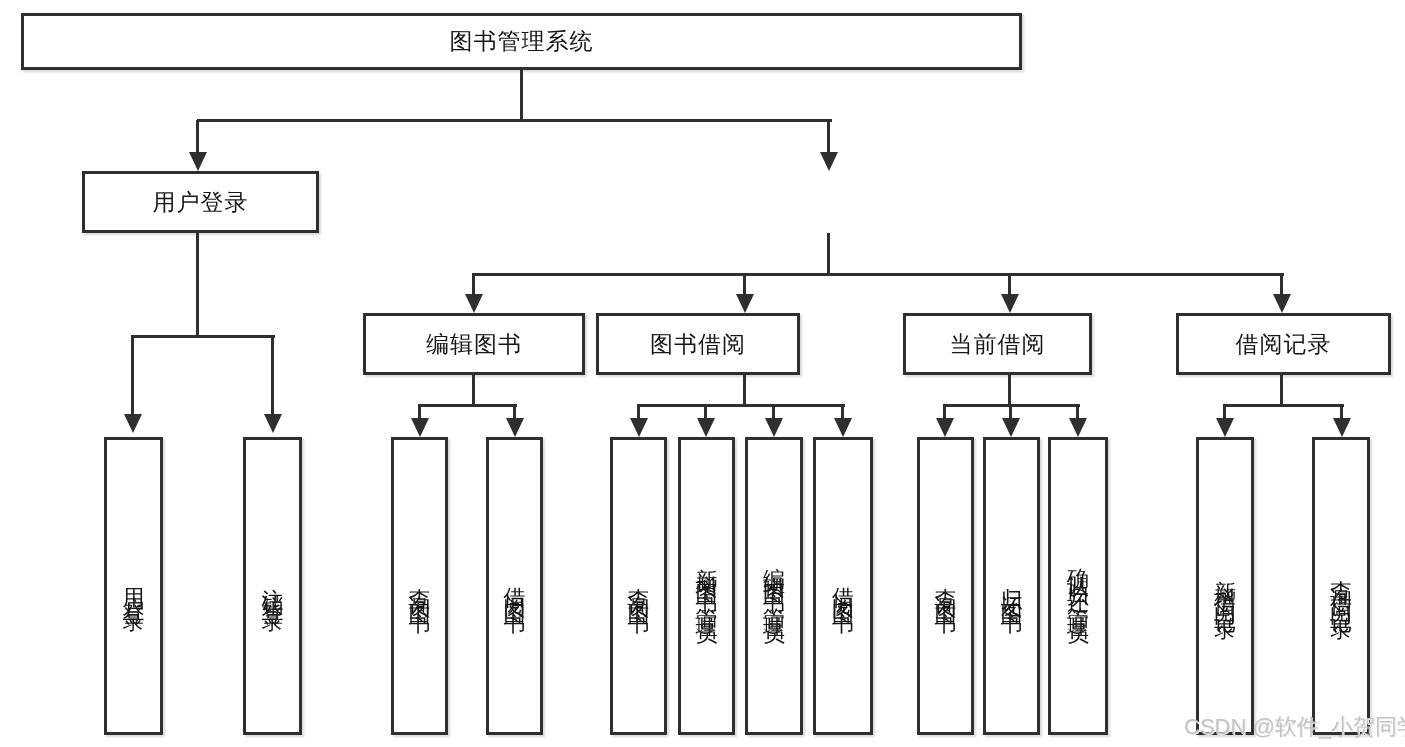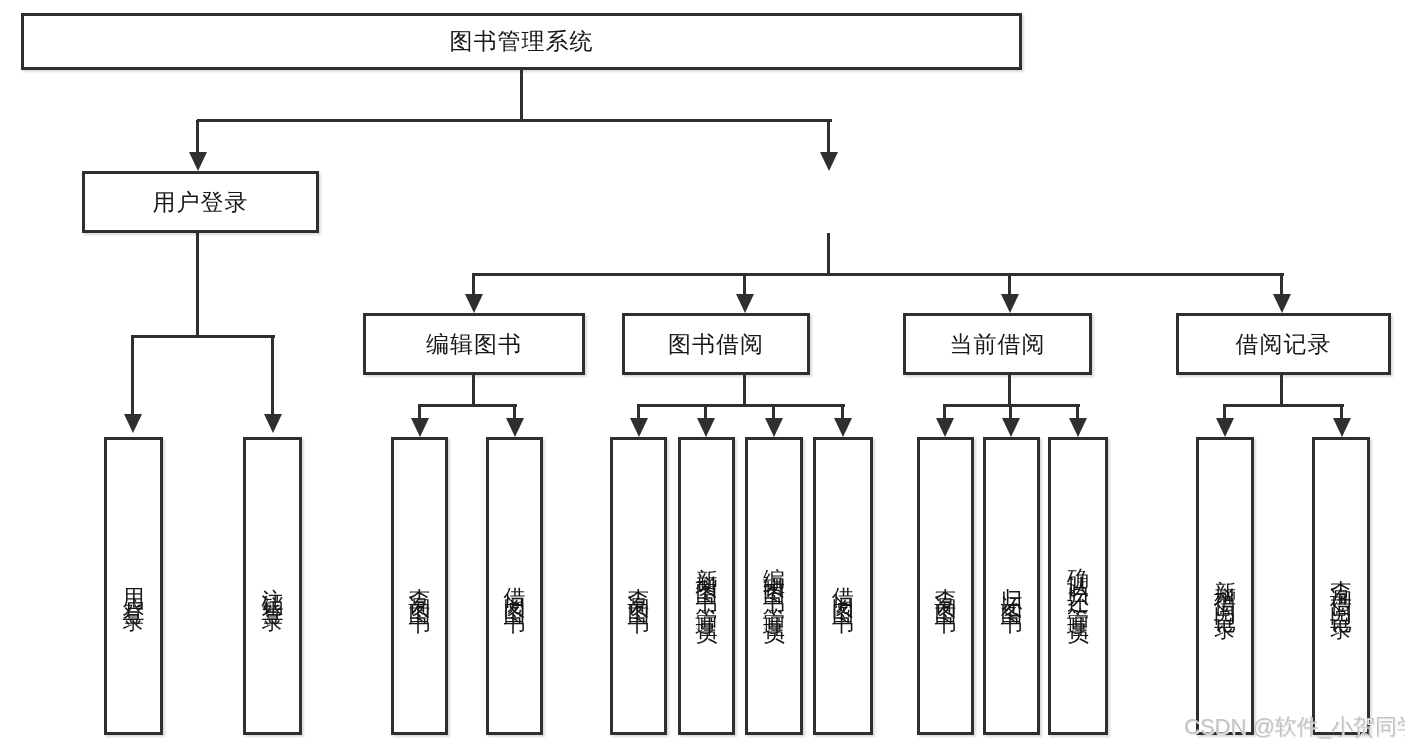--- a/index.html
+++ b/index.html
@@ -89,21 +89,21 @@
   <div class="vl" style="left:743px;top:274px;height:25px"></div>
   <div class="tri" style="left:736px;top:294px"></div>
   <div class="vl" style="left:1008px;top:274px;height:25px"></div>
   <div class="tri" style="left:1001px;top:294px"></div>
   <div class="vl" style="left:1280px;top:274px;height:25px"></div>
   <div class="tri" style="left:1273px;top:294px"></div>
 
   <div class="box" style="left:363px;top:313px;width:222px;height:62px">
     <span class="lbl">编辑图书</span>
   </div>
-  <div class="box" style="left:622px;top:313px;width:188px;height:62px">
+  <div class="box" style="left:596px;top:313px;width:204px;height:62px">
     <span class="lbl">图书借阅</span>
   </div>
   <div class="box" style="left:903px;top:313px;width:189px;height:62px">
     <span class="lbl">当前借阅</span>
   </div>
   <div class="box" style="left:1176px;top:313px;width:215px;height:62px">
     <span class="lbl">借阅记录</span>
   </div>
 
   <div class="vl" style="left:472px;top:375px;height:32px"></div>

